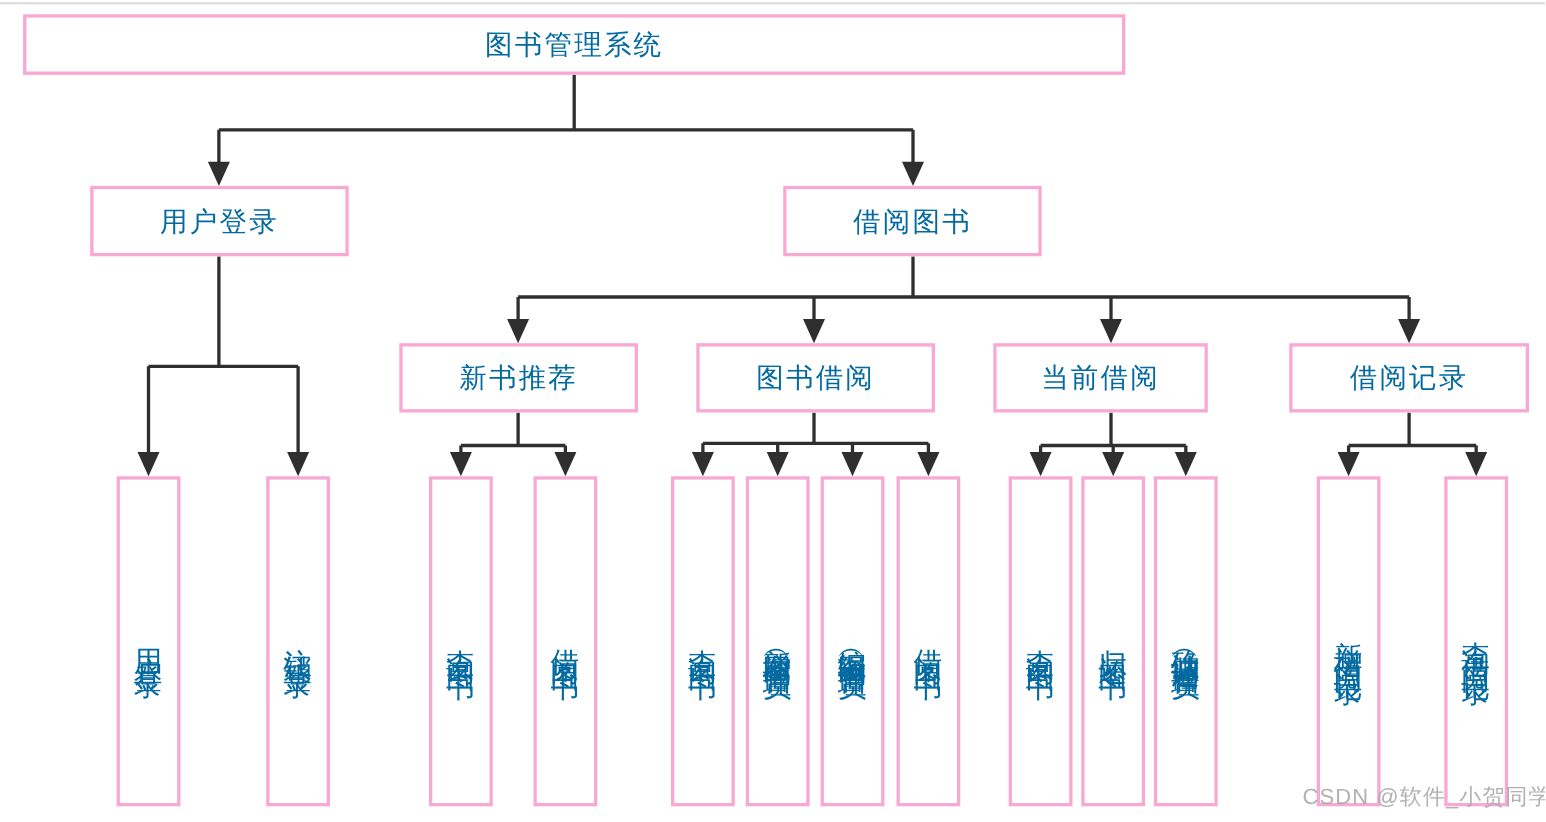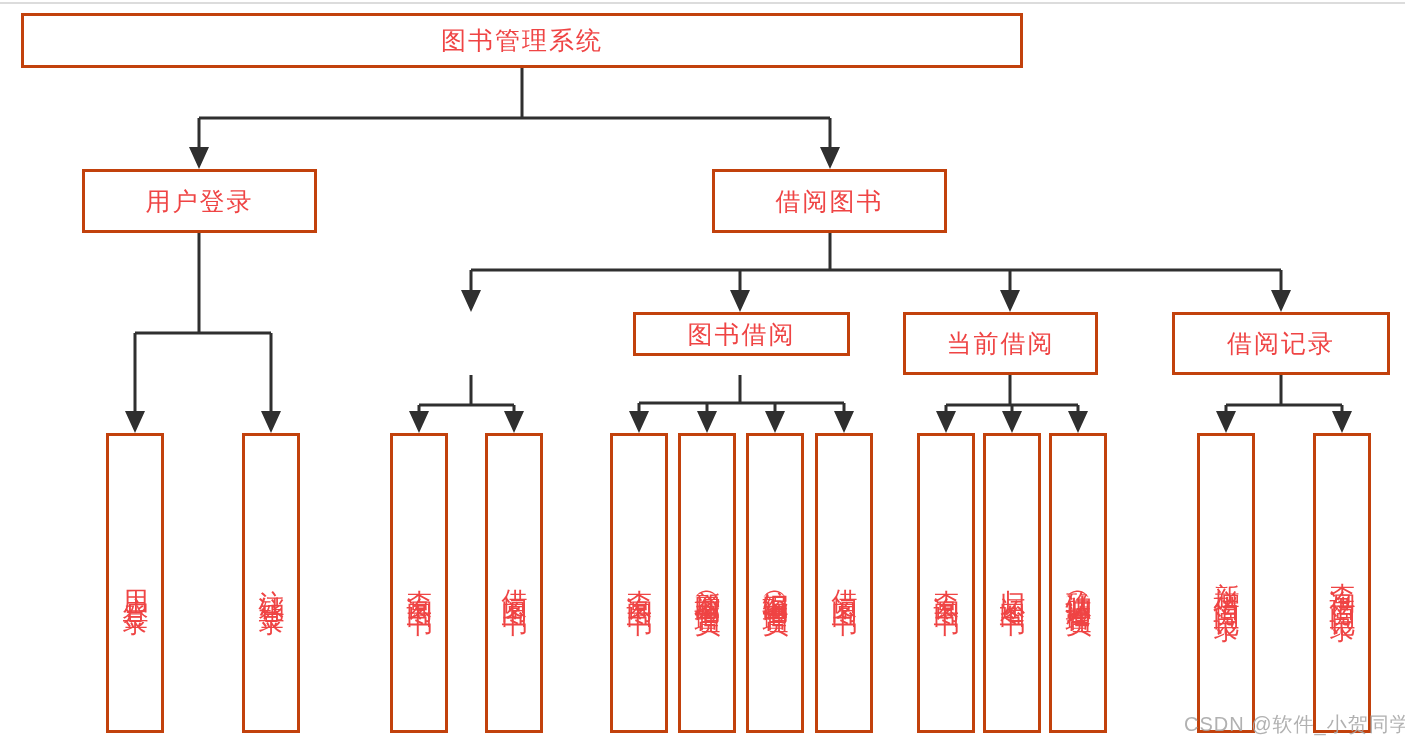--- a/index.html
+++ b/index.html
@@ -18,26 +18,25 @@
   .top-rule {
     position: absolute;
     left: 0; top: 2px;
     width: 100%; height: 2px;
     background: #dcdcdc;
   }
   .box {
     position: absolute;
     box-sizing: border-box;
     background: #ffffff;
-    border: 3px solid #c2410c;
+    border: 3px solid #f9a8d4;
     display: flex;
     align-items: center;
     justify-content: center;
-    color: #ef4444;
-    font-family: Liberation Serif, serif;
+    color: #0369a1;
   }
   .hlabel {
     font-size: 25px;
     letter-spacing: 2px;
     white-space: nowrap;
   }
   .leaf { width: 58px; height: 300px; top: 433px; }
   .vtext {
     writing-mode: vertical-rl;
     text-orientation: mixed;
@@ -104,21 +103,24 @@
     <span class="hlabel">图书管理系统</span>
   </div>
 
   <div class="box" style="left:82px; top:169px; width:235px; height:64px;">
     <span class="hlabel">用户登录</span>
   </div>
   <div class="box" style="left:712px; top:169px; width:235px; height:64px;">
     <span class="hlabel">借阅图书</span>
   </div>
 
-  <div class="box" style="left:633px; top:312px; width:217px; height:44px;text-align:right;">
+  <div class="box" style="left:363px; top:312px; width:217px; height:63px;">
+    <span class="hlabel">新书推荐</span>
+  </div>
+  <div class="box" style="left:633px; top:312px; width:217px; height:63px;text-align:right;">
     <span class="hlabel">图书借阅</span>
   </div>
   <div class="box" style="left:903px; top:312px; width:195px; height:63px;">
     <span class="hlabel">当前借阅</span>
   </div>
   <div class="box" style="left:1172px; top:312px; width:218px; height:63px;">
     <span class="hlabel">借阅记录</span>
   </div>
 
   <div class="box leaf" style="left:106px;">

